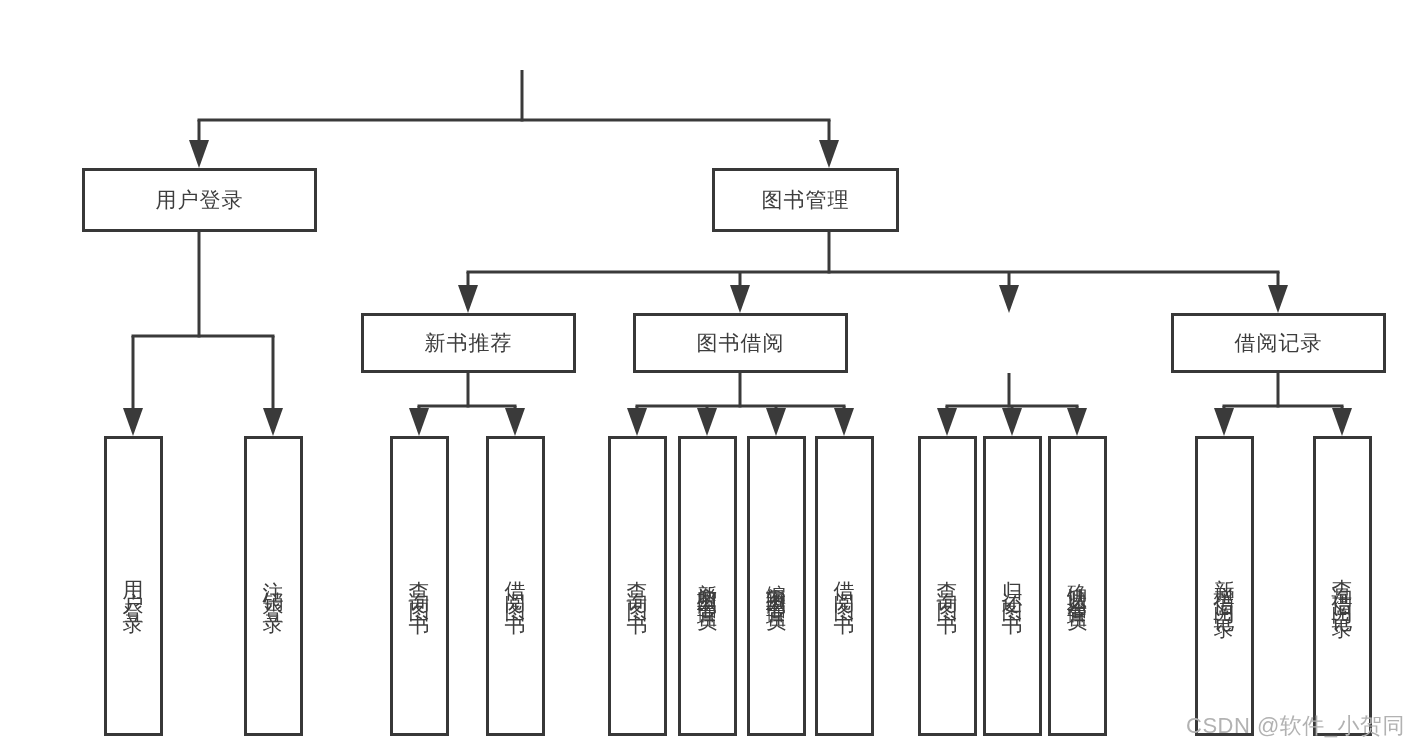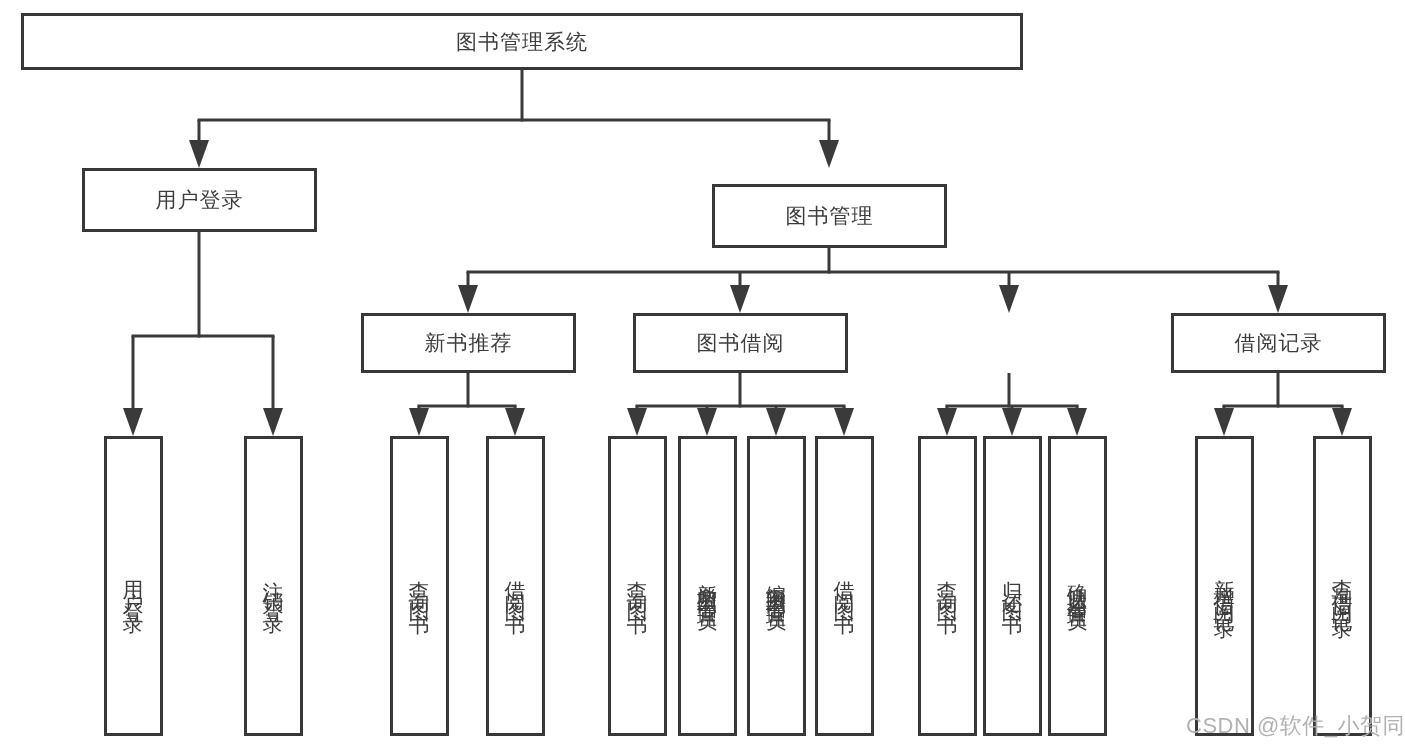--- a/index.html
+++ b/index.html
@@ -189,28 +189,25 @@
     <g>
       <line x1="1224" y1="406" x2="1224" y2="412"></line>
         <polygon points="1214,408 1234,408 1224,436"></polygon>
     </g>
     <g>
       <line x1="1342" y1="406" x2="1342" y2="412"></line>
         <polygon points="1332,408 1352,408 1342,436"></polygon>
     </g>
   </svg>
 
-  <div class="box" style="left:21px; top:13px; width:1002px; height:57px">
-    <span class="hlabel">图书管理系统</span>
-  </div>
 
   <div class="box" style="left:82px; top:168px; width:235px; height:64px">
     <span class="hlabel">用户登录</span>
   </div>
-  <div class="box" style="left:712px; top:184px; width:235px; height:64px">
+  <div class="box" style="left:712px; top:168px; width:187px; height:64px">
     <span class="hlabel">图书管理</span>
   </div>
 
   <div class="box" style="left:361px; top:313px; width:215px; height:60px">
     <span class="hlabel">新书推荐</span>
   </div>
   <div class="box" style="left:633px; top:313px; width:215px; height:60px">
     <span class="hlabel">图书借阅</span>
   </div>
   <div class="box" style="left:1171px; top:313px; width:215px; height:60px">

